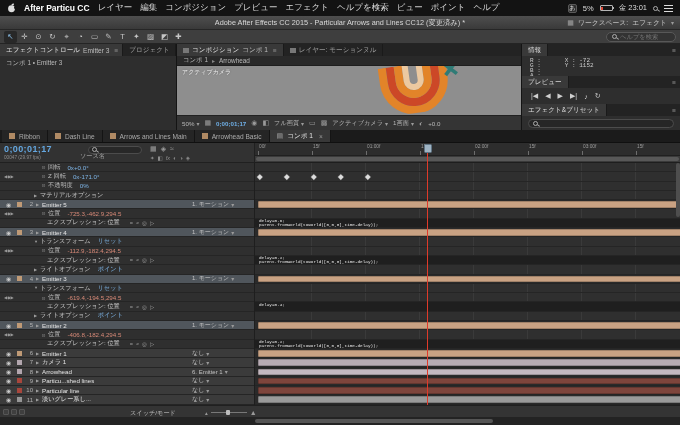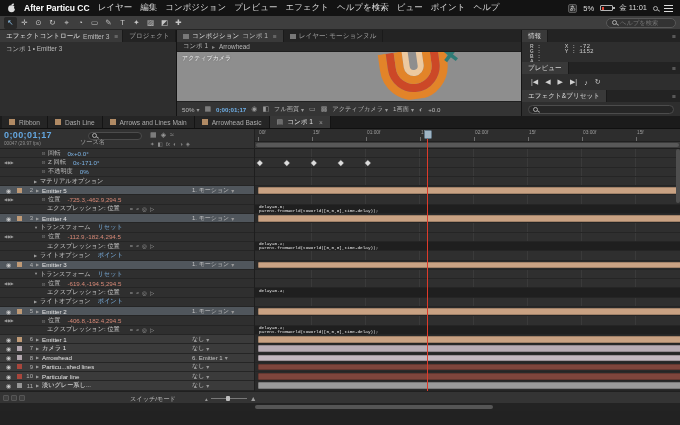--- a/index.html
+++ b/index.html
@@ -173,26 +173,35 @@
         <span class="menu-item">ビュー</span>
         <span class="menu-item">ポイント</span>
         <span class="menu-item">ヘルプ</span>
       </nav>
     <div class="mb-right">
       <span class="ime">あ</span>
       <span>5%</span>
       <span class="batt">
           <i></i>
         </span>
-      <span>金 11:01</span>
+      <span>金 23:01</span>
       <span class="mag"></span>
       <span class="burger"></span>
     </div>
   </div>
 
+  <div class="titlebar">
+    <div class="tb-title">Adobe After Effects CC 2015 - Particular Arrows and Lines CC12 (変更済み) *</div>
+    <div class="tb-right">
+      <span class="ws-icon">▦</span>
+      <span>ワークスペース:</span>
+      <span>エフェクト</span>
+      <span class="caret">▾</span>
+    </div>
+  </div>
 
   <div class="toolbar">
     <div class="menus" style="gap:1px;display:flex">
         <span class="tool active">↖</span>
         <span class="tool">✛</span>
         <span class="tool">⊙</span>
         <span class="tool">↻</span>
         <span class="tool">⌖</span>
         <span class="tool">◔</span>
         <span class="tool">▭</span>

